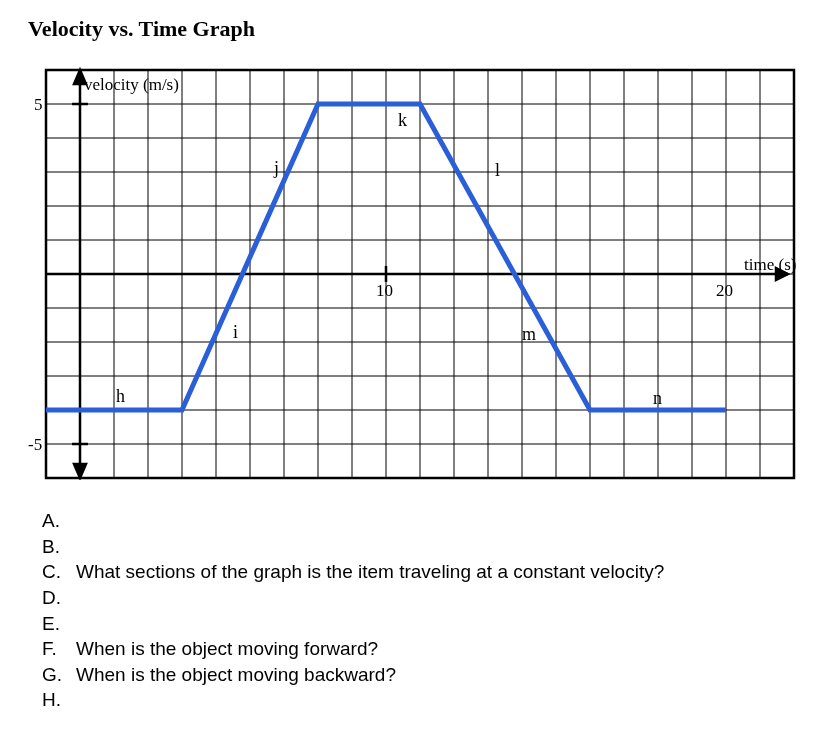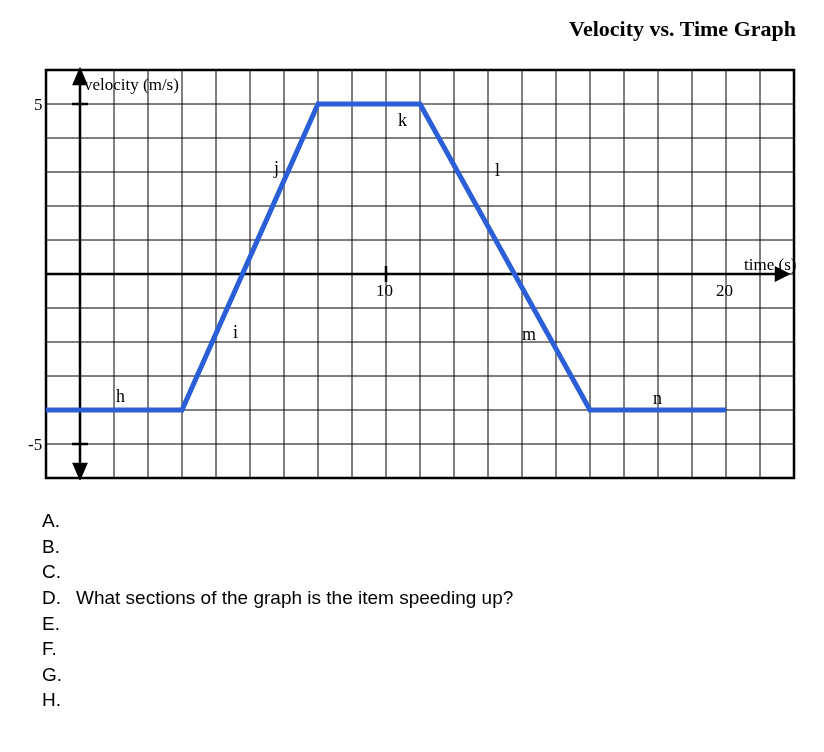--- a/index.html
+++ b/index.html
@@ -8,21 +8,20 @@
       background: #fff;
       width: 824px;
       padding: 16px 28px;
     }
     .title {
       font-size: 22px;
       font-weight: bold;
       font-family: Georgia, 'Times New Roman', serif;
       margin-bottom: 8px;
       color: #000;
-      text-align: right;
     }
     .chart-wrap {
       position: relative;
       width: 770px;
       height: 430px;
     }
     svg { display: block; }
     .grid-line { stroke: #000; stroke-width: 1; }
     .grid-line-heavy { stroke: #000; stroke-width: 2.5; }
     .axis-arrow { stroke: #000; stroke-width: 2.5; fill: #000; }
@@ -142,30 +141,32 @@
 
 <div class="questions">
   <div class="row">
     <span class="letter">A.</span>
   </div>
   <div class="row">
     <span class="letter">B.</span>
   </div>
   <div class="row">
     <span class="letter">C.</span>
+    <span>What sections of the graph is the item traveling at a constant velocity?</span>
   </div>
   <div class="row">
     <span class="letter">D.</span>
-    <span>What sections of the graph is the item speeding up?</span>
   </div>
   <div class="row">
     <span class="letter">E.</span>
   </div>
   <div class="row">
     <span class="letter">F.</span>
+    <span>When is the object moving forward?</span>
   </div>
   <div class="row">
     <span class="letter">G.</span>
+    <span>When is the object moving backward?</span>
   </div>
   <div class="row">
     <span class="letter">H.</span>
   </div>
 </div>
 
 </body></html>

